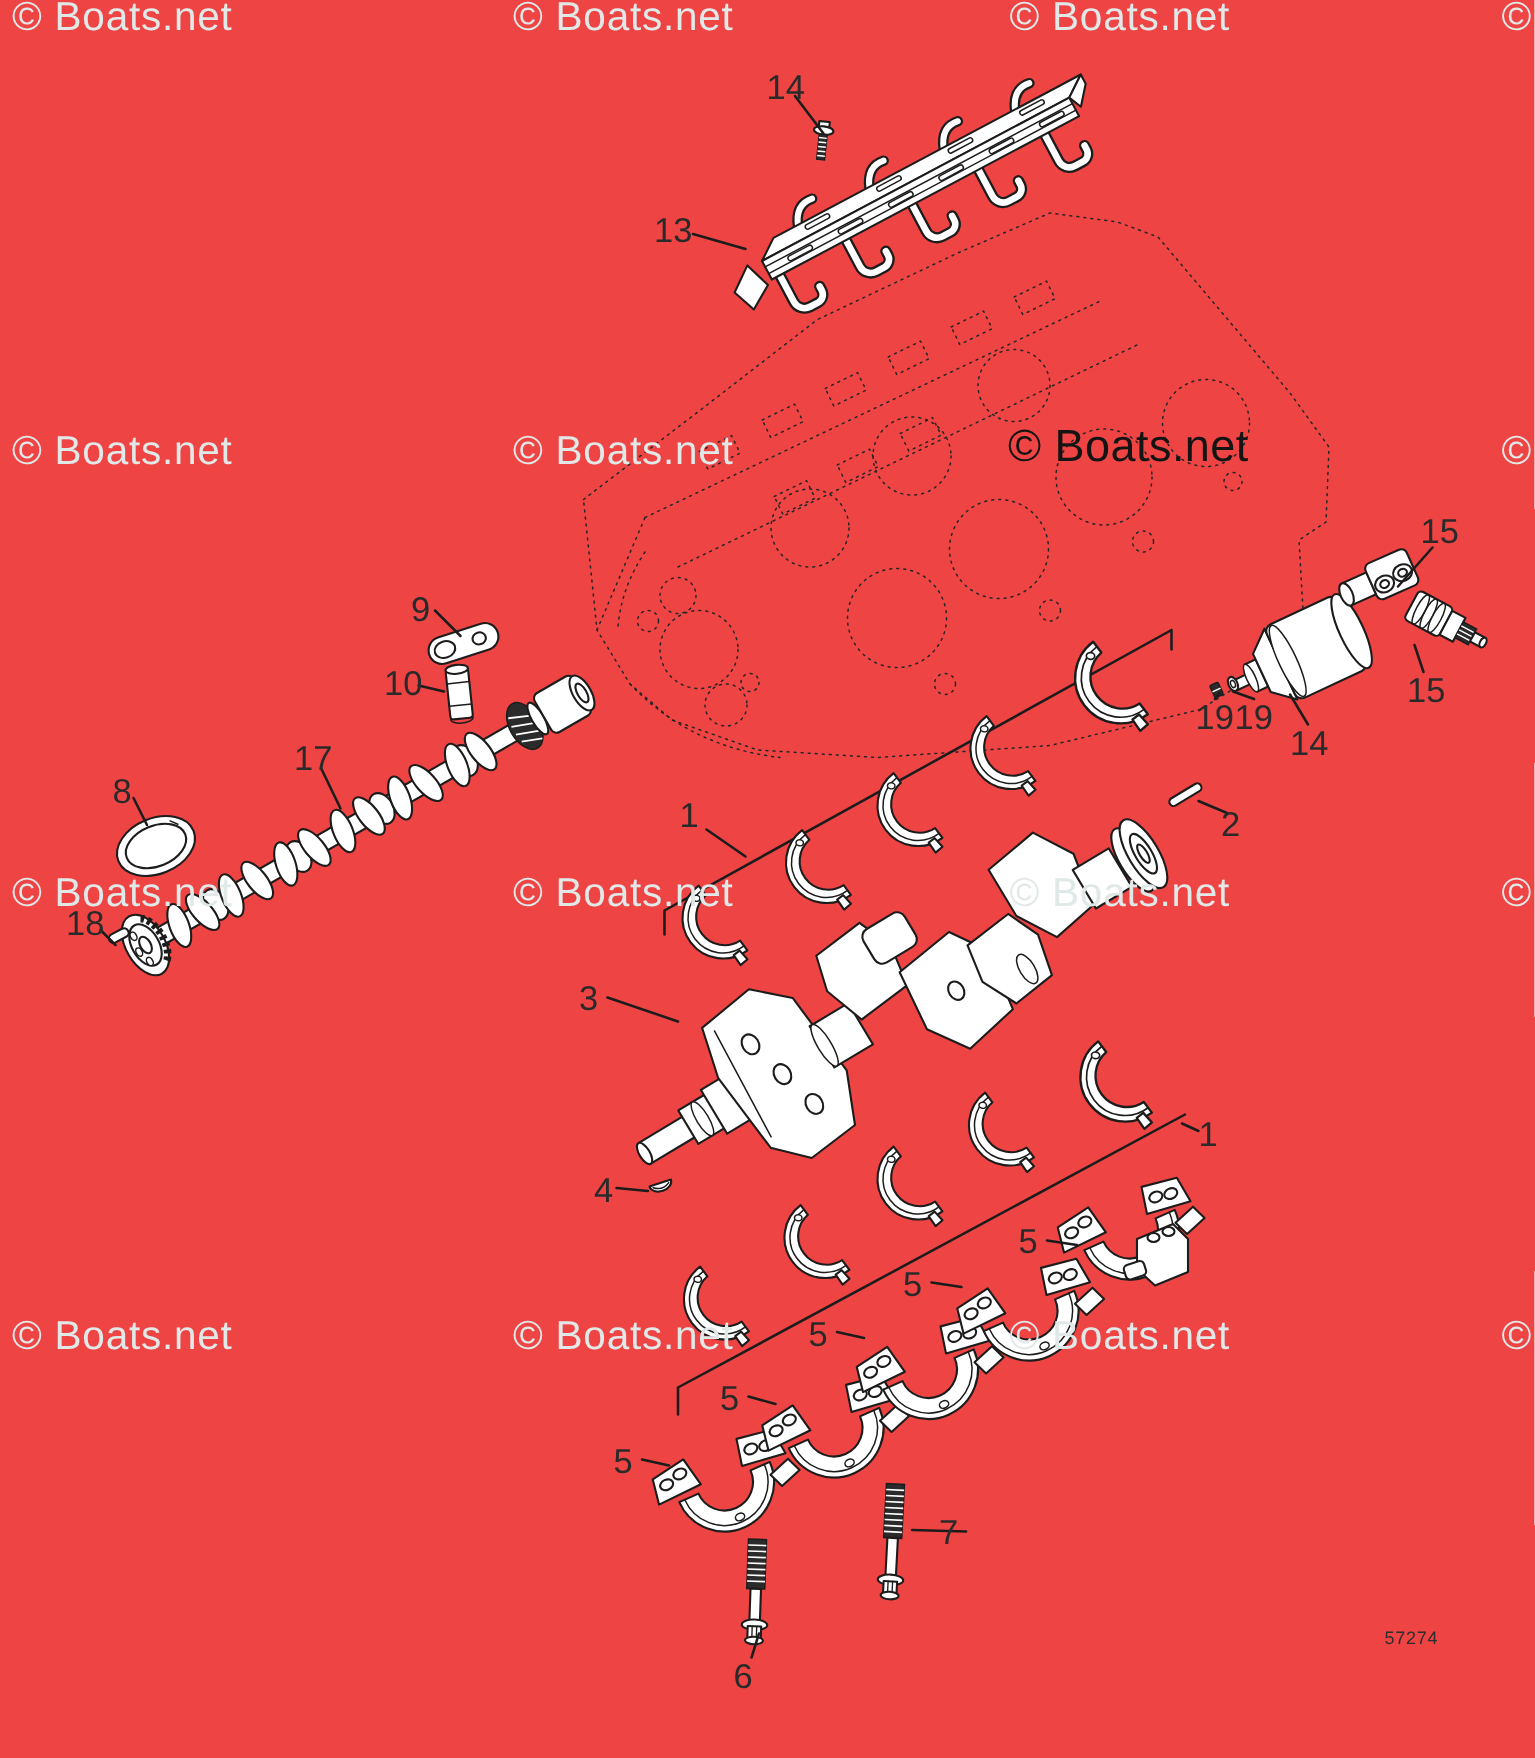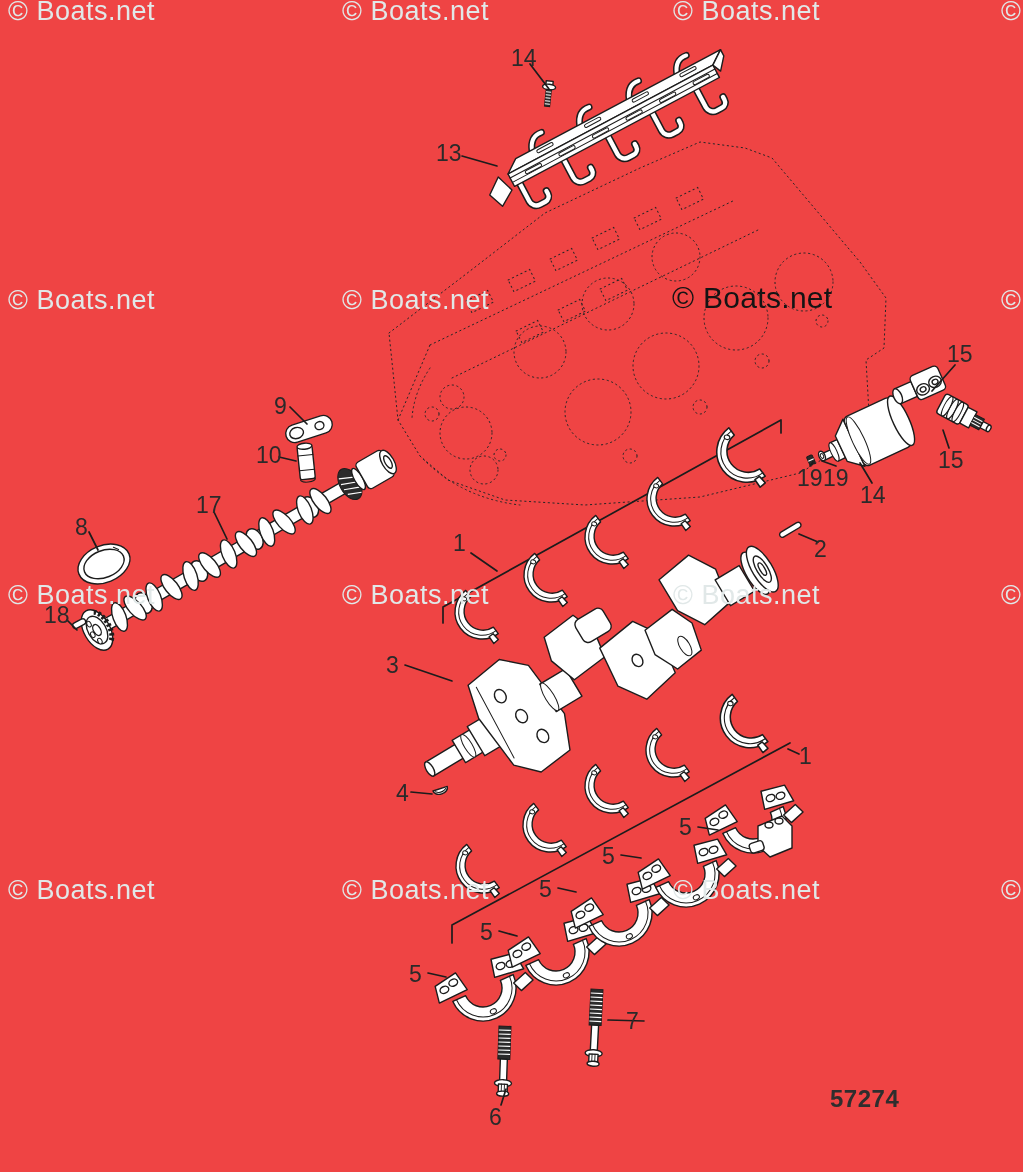--- a/index.html
+++ b/index.html
@@ -4,22 +4,22 @@
 <style>
   html,body{margin:0;padding:0;background:#fff;}
   .stage{position:relative;width:1023px;height:1172px;background:#ef4444;overflow:hidden;
          font-family:"Liberation Sans",sans-serif;}
   .stage svg{position:absolute;left:0;top:0;}
   .wm{position:absolute;font-size:27px;font-weight:500;letter-spacing:.5px;
       color:#e1e8e8;white-space:nowrap;user-select:none;}
   .wm.dark{color:#141414;font-size:30px;font-weight:500;letter-spacing:.3px;}
   .callout{position:absolute;font-size:23px;font-weight:400;color:#2a2a2a;
            line-height:1;white-space:nowrap;}
-  .diagram-number{position:absolute;left:830px;top:1085px;font-size:24px;
-                  font-weight:700;color:#2e2e2e;letter-spacing:.5px;}
+  .diagram-number{position:absolute;left:923px;top:1085px;font-size:12px;
+                  font-weight:400;color:#2e2e2e;letter-spacing:.5px;}
   
   .ln{fill:none;stroke:#1c1c1c;stroke-width:1.4;stroke-linejoin:round;stroke-linecap:round;}
   .fw{fill:#ffffff;stroke:#1c1c1c;stroke-width:1.4;stroke-linejoin:round;}
   .dk{fill:#2b2b2b;stroke:#1c1c1c;stroke-width:1;}
   .dash{fill:none;stroke:#262626;stroke-width:1;stroke-dasharray:1.3 3.4;stroke-linecap:round;}
   .ldr{fill:none;stroke:#1c1c1c;stroke-width:1.7;stroke-linecap:round;}
   .wht{stroke:#fff;fill:none;}
 </style>
 </head>
 <body>

